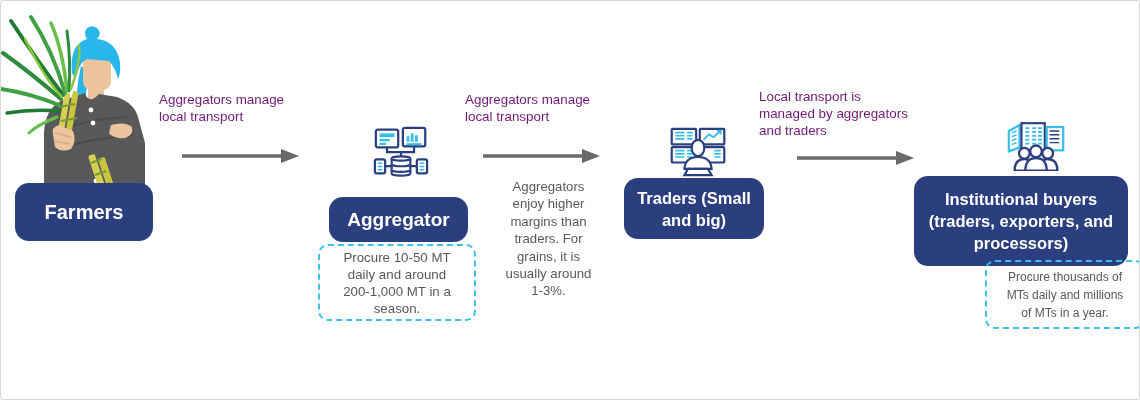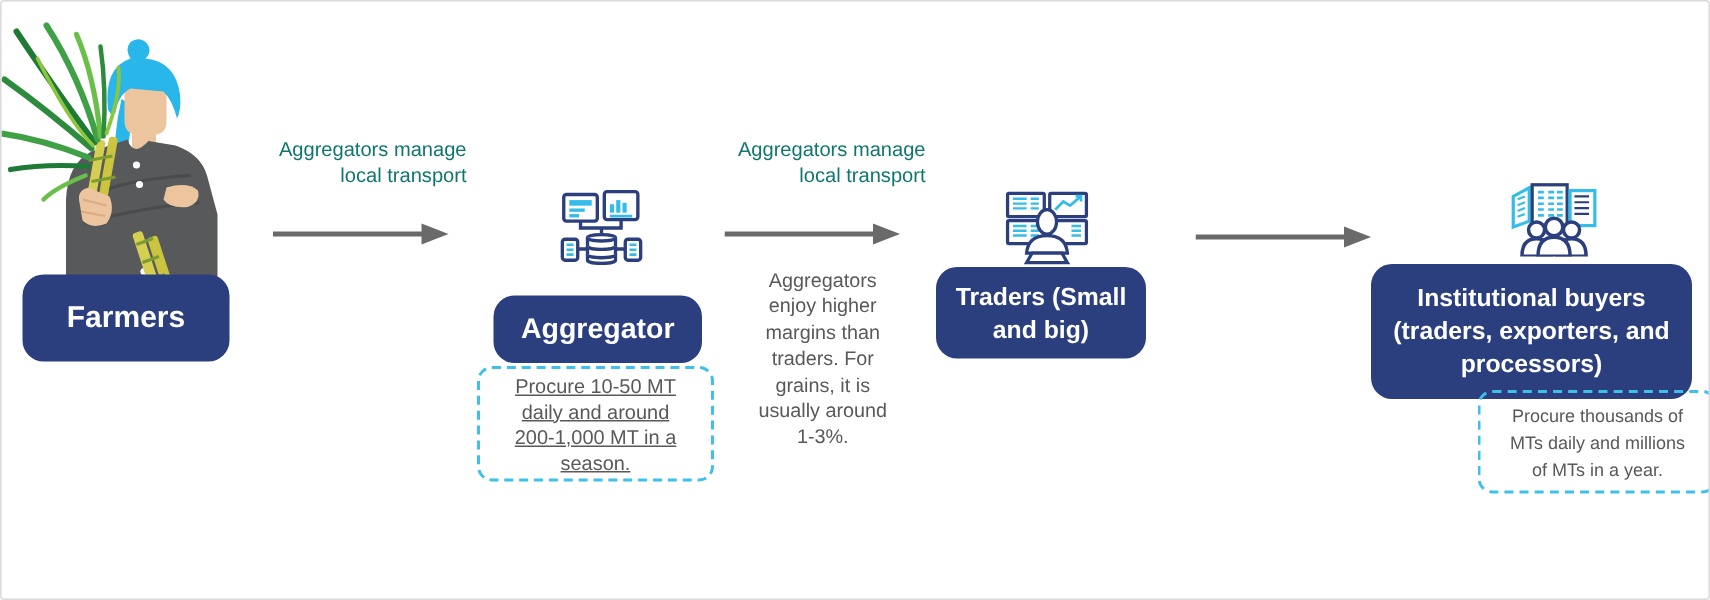--- a/index.html
+++ b/index.html
@@ -14,21 +14,21 @@
     background:#2b3f7e;color:#ffffff;border-radius:14px;
     display:flex;align-items:center;justify-content:center;text-align:center;
     font-weight:bold;box-sizing:border-box;padding:2px 6px;
   }
   .desc-box{
     border:2px dashed #3fc0ea;border-radius:10px;color:#595959;
     display:flex;align-items:center;justify-content:center;text-align:center;
     font-size:13.3px;line-height:17px;box-sizing:border-box;padding:4px 6px;
   }
   .flow-label{
-    color:#0f766e;font-size:13.4px;line-height:17px;text-align:right;
+    color:#701a75;font-size:13.4px;line-height:17px;text-align:left;
   }
   .flow-note{
     color:#595959;font-size:13.2px;text-align:center;
   }
   svg{display:block;}
 </style>
 </head>
 <body>
 
 <div class="canvas">
@@ -112,21 +112,21 @@
       <path d="M20,36 C20,33 40,33 40,36 L40,52 C40,55 20,55 20,52 Z"></path>
       <path d="M20,36 C20,39 40,39 40,36 M20,42 C20,45 40,45 40,42 M20,48 C20,51 40,51 40,48"></path>
     </g>
 
     <rect x="2" y="37" width="11" height="15" rx="2" fill="#ffffff" stroke="#2b3f7e" stroke-width="2.4"></rect>
     <path d="M5,41 L10,41 M5,44.5 L10,44.5 M5,48 L10,48" stroke="#35bde9" stroke-width="1.8"></path>
     <rect x="47" y="37" width="11" height="15" rx="2" fill="#ffffff" stroke="#2b3f7e" stroke-width="2.4"></rect>
     <path d="M50,41 L55,41 M50,44.5 L55,44.5 M50,48 L55,48" stroke="#35bde9" stroke-width="1.8"></path>
   </svg>
   <div class="abs title-box pre" style="left:328px;top:196px;width:139px;height:45px;font-size:19px;">Aggregator</div>
-  <div class="abs desc-box pre" style="left:317px;top:243px;width:158px;height:77px;text-decoration:underline;">Procure 10-50 MT
+  <div class="abs desc-box pre" style="left:317px;top:243px;width:158px;height:77px;">Procure 10-50 MT
 daily and around
 200-1,000 MT in a
 season.</div>
 
   <div class="abs flow-label pre" style="left:464px;top:90px;width:152px;">Aggregators manage
 local transport</div>
   <svg class="abs" style="left:482px;top:146px;" width="118" height="18" viewBox="0 0 118 18">
     <line x1="0" y1="9" x2="100" y2="9" stroke="#6a6a6a" stroke-width="3.4"></line>
     <polygon points="99,2 117,9 99,16" fill="#6a6a6a"></polygon>
   </svg>
@@ -155,20 +155,23 @@
     <polyline points="38,14 44,8 49,11 57,4" fill="none" stroke="#35bde9" stroke-width="2"></polyline>
     <polyline points="53,4 57,4 57,8" fill="none" stroke="#35bde9" stroke-width="2"></polyline>
 
     <ellipse cx="32" cy="23" rx="7" ry="9" fill="#ffffff" stroke="#2b3f7e" stroke-width="2.4"></ellipse>
     <path d="M17,46 Q18,33 32,33 Q46,33 47,46 Z" fill="#ffffff" stroke="#2b3f7e" stroke-width="2.4"></path>
     <path d="M21,46 L43,46 L47,53 L17,53 Z" fill="#ffffff" stroke="#2b3f7e" stroke-width="2.4"></path>
   </svg>
   <div class="abs title-box pre" style="left:623px;top:177px;width:140px;height:61px;font-size:16.5px;line-height:22px;">Traders (Small
 and big)</div>
 
+  <div class="abs flow-label pre" style="left:758px;top:87px;width:194px;">Local transport is
+managed by aggregators
+and traders</div>
   <svg class="abs" style="left:796px;top:148px;" width="118" height="18" viewBox="0 0 118 18">
     <line x1="0" y1="9" x2="100" y2="9" stroke="#6a6a6a" stroke-width="3.4"></line>
     <polygon points="99,2 117,9 99,16" fill="#6a6a6a"></polygon>
   </svg>
 
   <svg class="abs" style="left:1002px;top:121px;" width="68" height="49" viewBox="0 0 70 50">
 
     <path d="M6,9 L17,3 L17,26 L6,30 Z" fill="#ffffff" stroke="#35bde9" stroke-width="2.2"></path>
     <path d="M9,11 L14,9 M9,15 L14,13 M9,19 L14,17 M9,23 L14,21" stroke="#35bde9" stroke-width="1.5"></path>
     <rect x="19" y="1" width="24" height="28" fill="#ffffff" stroke="#2b3f7e" stroke-width="2.2"></rect>

